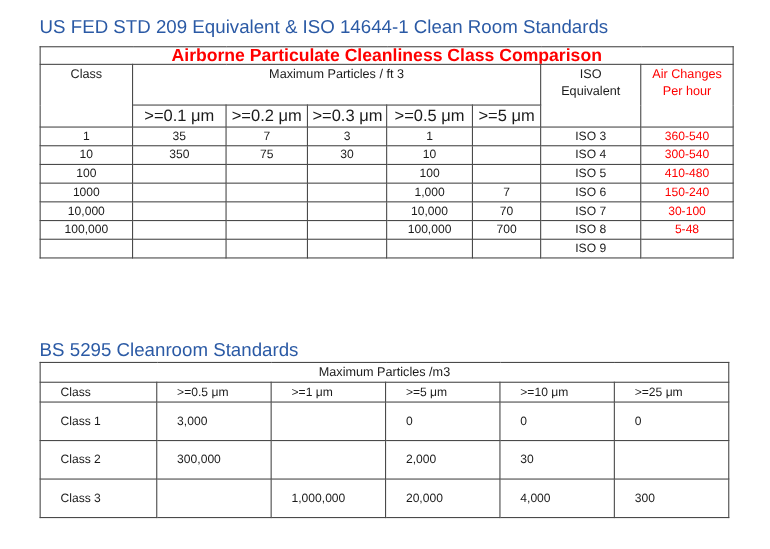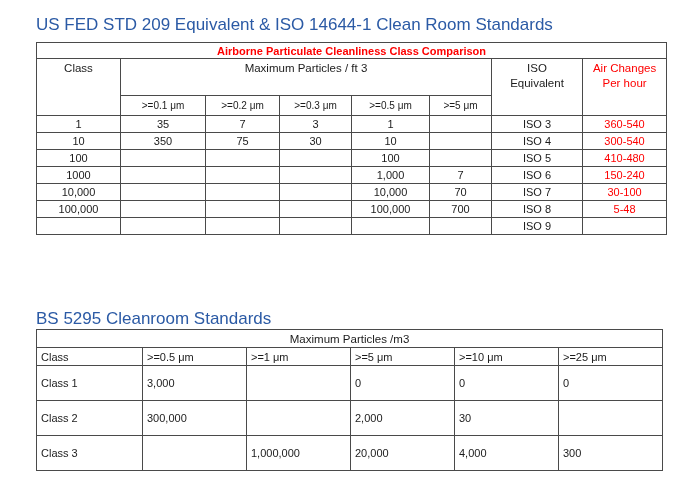--- a/index.html
+++ b/index.html
@@ -30,35 +30,35 @@
     line-height: 14px;
     padding: 0 4px;
     overflow: hidden;
     white-space: nowrap;
     vertical-align: middle;
   }
 
   
   .fed-table { width: 630px; }
   .fed-table td { text-align: center; }
-  .caption-row td { height: 16px; font-weight: 600; font-size: 11px; }
+  .caption-row td { height: 16px; font-weight: 600; font-size: 16px; }
   .red { color: #fe0000; }
   .fed-header-row td {
     height: 37px;
     vertical-align: top;
     padding-top: 2px;
     font-size: 11.5px;
   }
   .hdr-line { display: block; line-height: 15px; }
-  .fed-subheader-row td { height: 20px; font-size: 10px; margin-left: 45px; }
+  .fed-subheader-row td { height: 20px; font-size: 15px; margin-left: 45px; }
   .fed-data-row td { height: 17px; }
 
   
   .bs-table { width: 626px; }
-  .bs-table td { text-align: left; padding: 0 4px; }
+  .bs-table td { text-align: left; padding: 0 18px; }
   .bs-caption-row td { height: 18px; text-align: center; font-size: 11.5px; }
   .bs-header-row td { height: 18px; font-size: 11px; }
   .bs-data-row td { height: 35px; }
 </style>
 </head>
 <body>
 
 <div class="content">
 
   <h1 class="sec-title title1">US FED STD 209 Equivalent &amp; ISO 14644-1 Clean Room Standards</h1>

